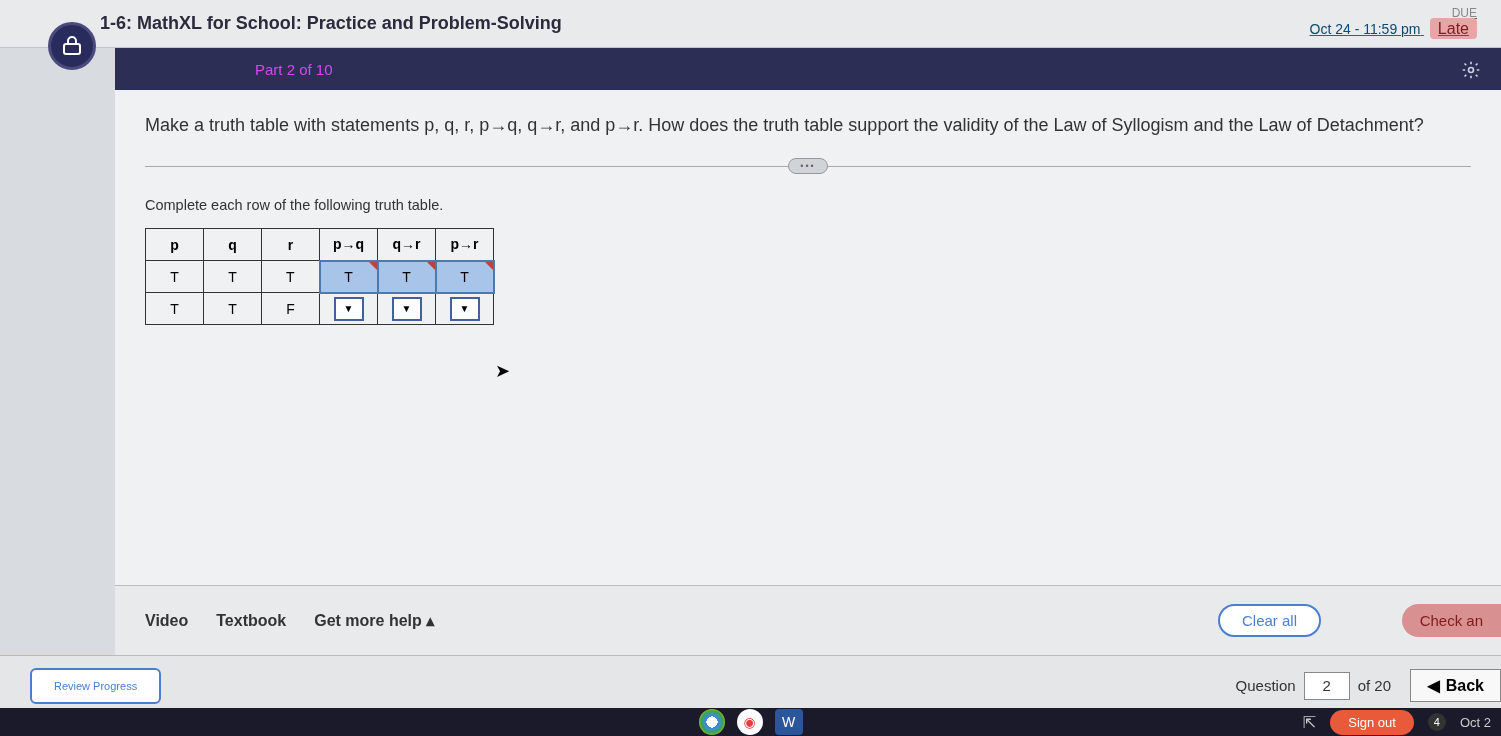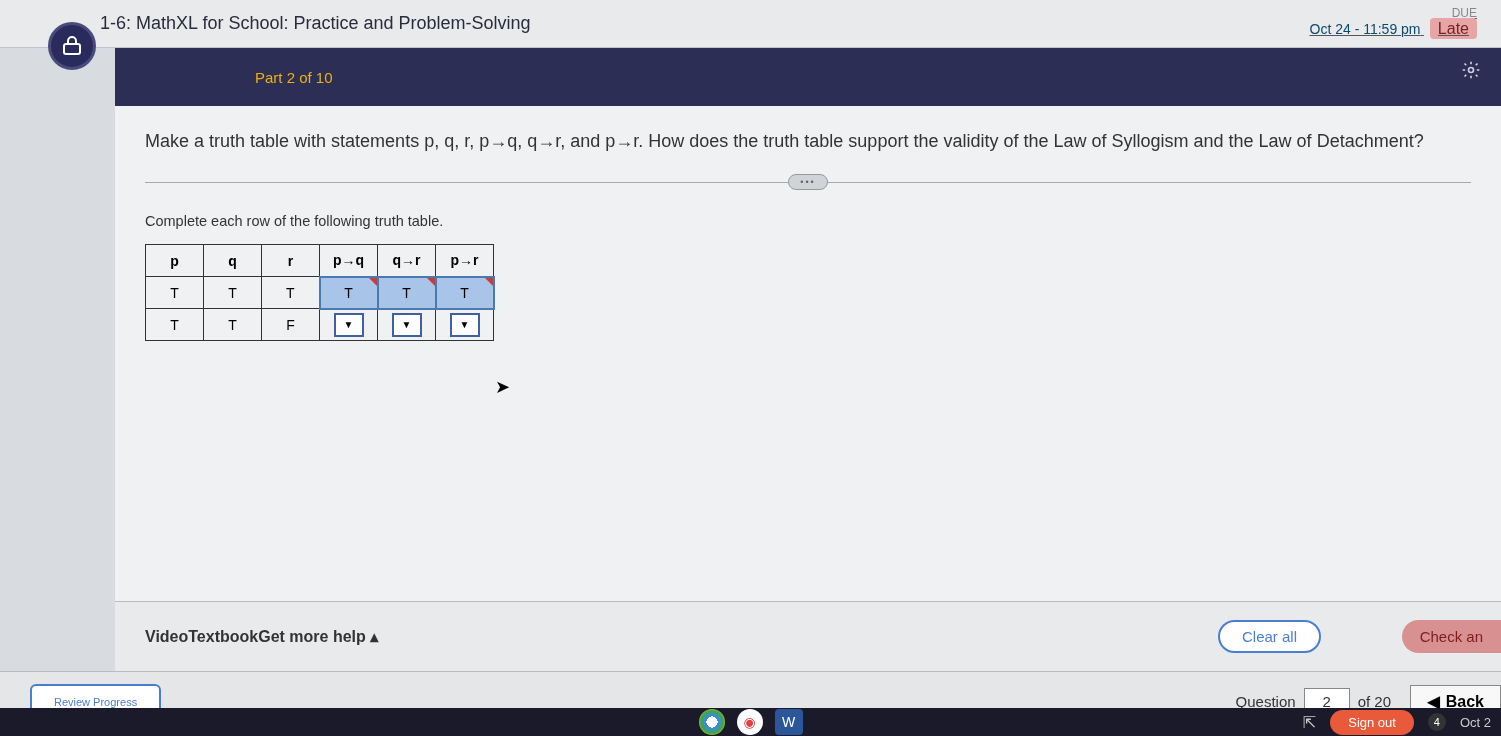--- a/index.html
+++ b/index.html
@@ -16,21 +16,21 @@
       height: 48px;
       display: flex;
       align-items: center;
       padding-left: 100px;
       position: relative;
       border-bottom: 1px solid #c0c4c8;
     }
     .top-bar-title {
       font-size: 18px;
       color: #2a2b3d;
-      font-weight: 400;
+      font-weight: 700;
     }
     .due-info {
       position: absolute;
       right: 24px;
       top: 6px;
       text-align: right;
       font-size: 12px;
       color: #555;
       text-decoration: underline;
     }
@@ -55,22 +55,22 @@
       display: flex;
       align-items: center;
       justify-content: center;
       color: #fff;
       font-size: 18px;
       z-index: 10;
       border: 3px solid #4a4b7d;
     }
     .part-bar {
       background: #2d2e55;
-      color: #eab308;
-      height: 58px;
+      color: #d946ef;
+      height: 42px;
       display: flex;
       align-items: center;
       padding-left: 140px;
       font-size: 15px;
       position: relative;
       margin-left: 115px;
     }
     .settings-icon {
       position: absolute;
       right: 20px;
@@ -155,20 +155,21 @@
       color: #000;
     }
     .help-bar {
       background: #e8eaec;
       margin-left: 115px;
       height: 70px;
       display: flex;
       align-items: center;
       padding: 0 30px;
       border-top: 1px solid #bbb;
+      gap: 28px;
       position: relative;
     }
     .help-link { color: #333; font-size: 16px; font-weight: bold; cursor: pointer; }
     .clear-btn {
       position: absolute;
       right: 180px;
       top: 18px;
       border: 2px solid #4a7ed0;
       background: #fff;
       color: #4a7ed0;

